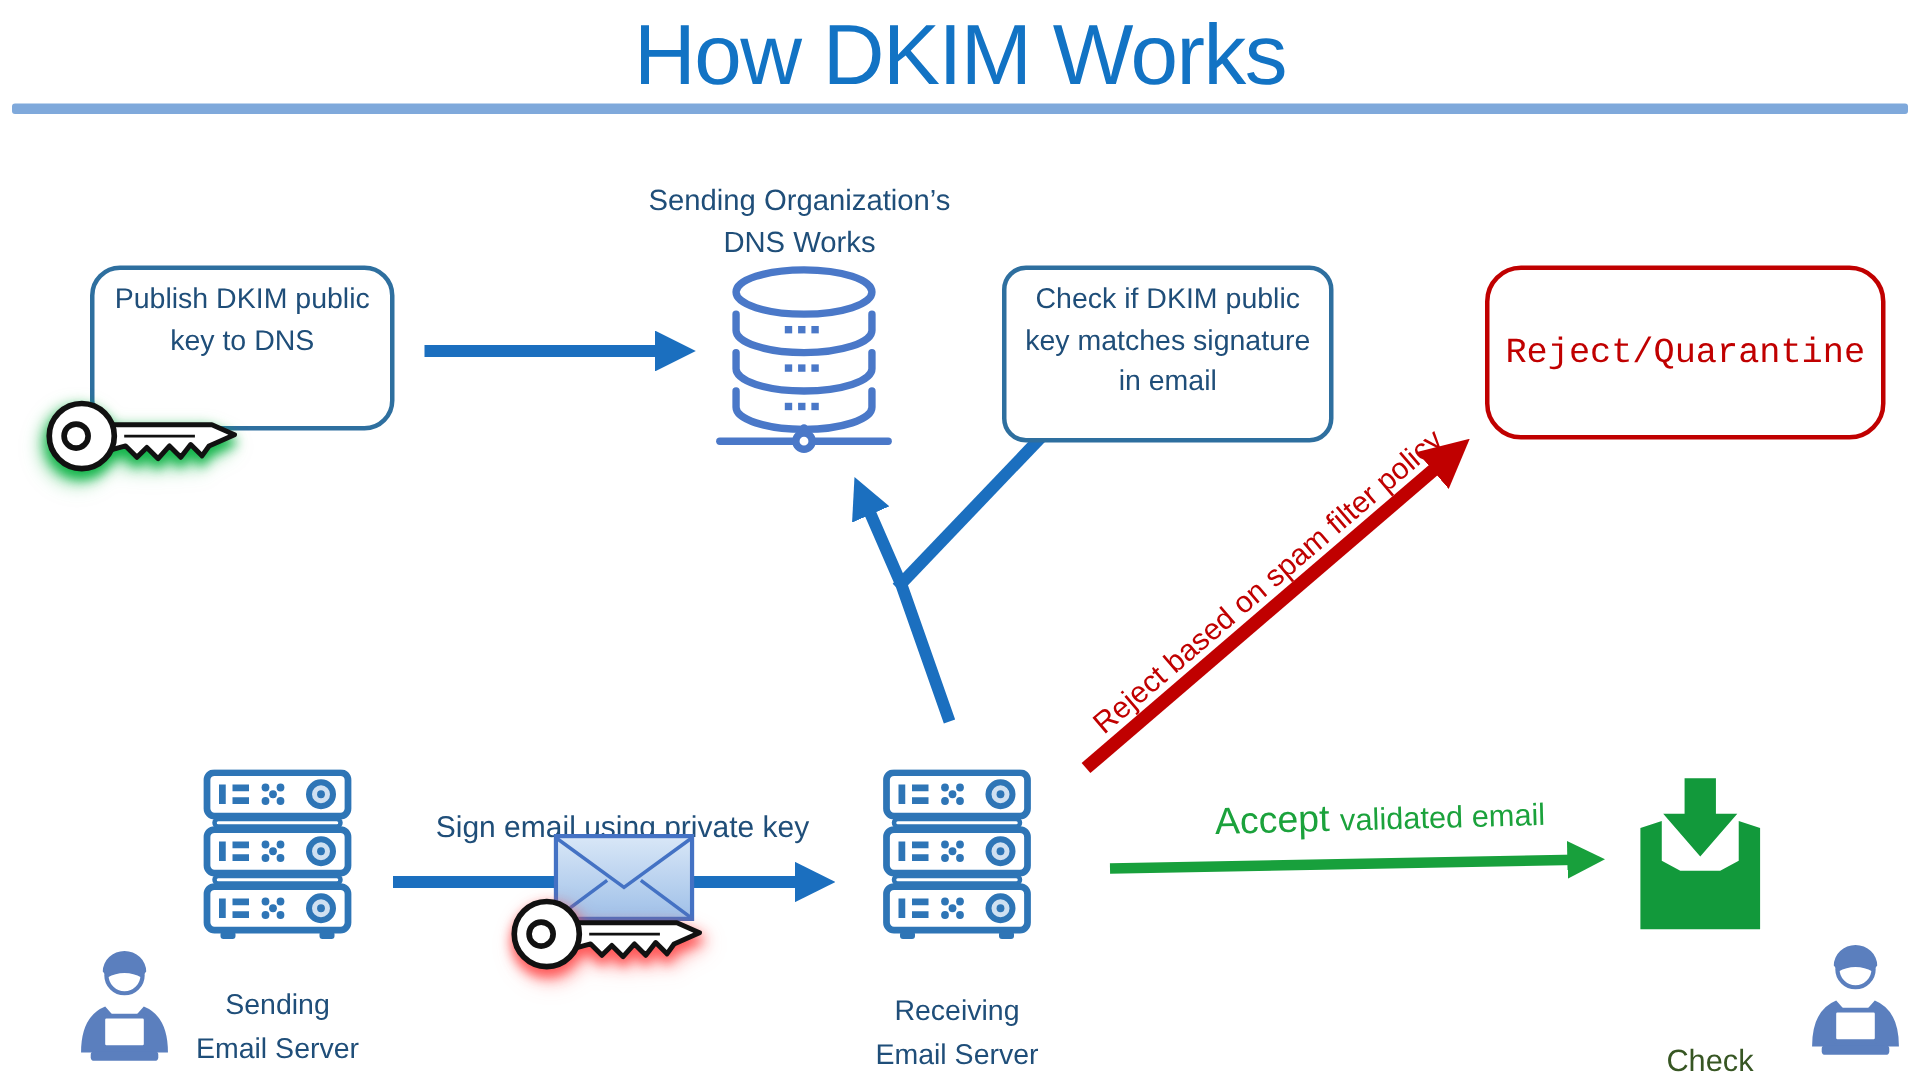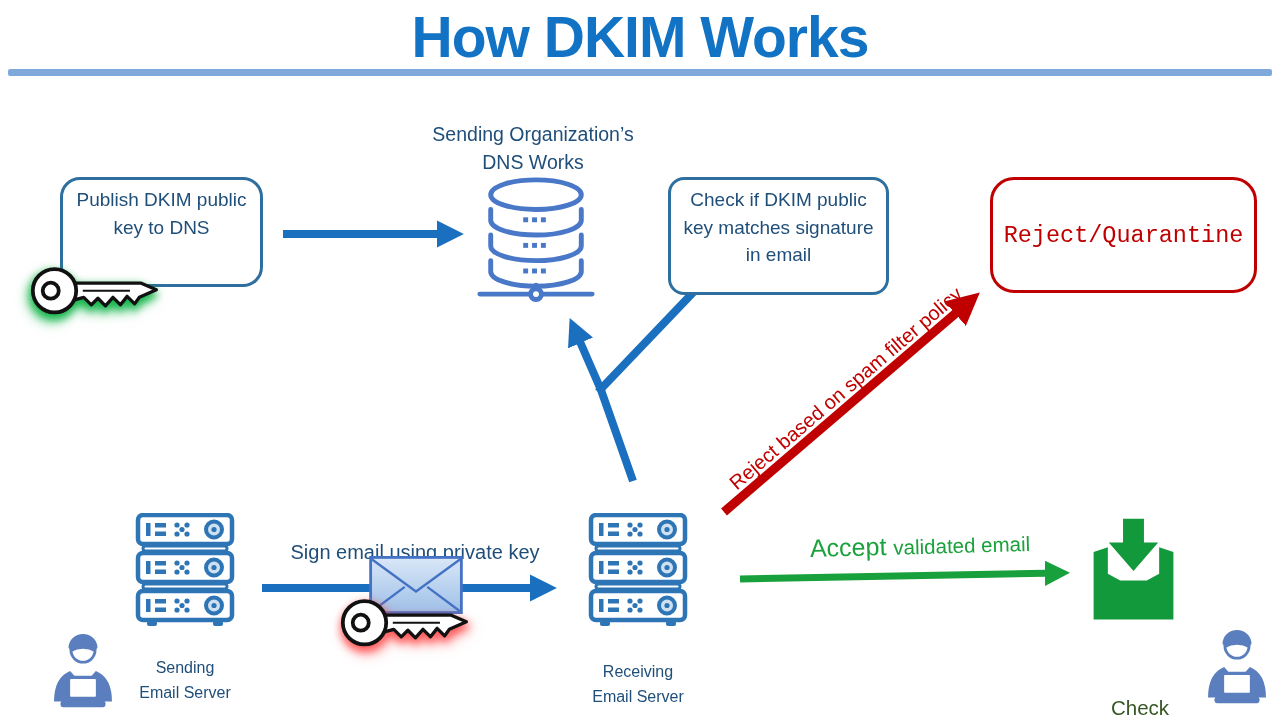--- a/index.html
+++ b/index.html
@@ -1,21 +1,21 @@
 <!DOCTYPE html>
 <html><head>
 <meta charset="utf-8">
 <style>
   html,body{margin:0;padding:0;background:#fff;}
   .canvas{position:relative;width:1280px;height:720px;background:#ffffff;
           font-family:"Liberation Sans",sans-serif;overflow:hidden;}
   .abs{position:absolute;}
 
   .page-title{left:0;top:4px;width:1280px;text-align:center;
-    font-size:57px;font-weight:700;letter-spacing:-1px;color:#1273C4;}
+    font-size:57px;font-weight:400;letter-spacing:-1px;color:#1273C4;}
   .title-rule{left:8px;top:69px;width:1264px;height:7px;background:#7FA9DB;border-radius:2px;}
 
   .navy{color:#1F4E79;}
   .lbl{text-align:center;line-height:1.45;margin-top:12px;}
 
   .dns-label{left:383px;top:108px;width:300px;font-size:19.5px;}
   .dns-icon{left:472px;top:174px;width:128px;height:128px;}
 
   .bubble{border:3px solid #2E6F9F;border-radius:20px;background:#fff;
     display:flex;justify-content:center;text-align:center;
@@ -28,21 +28,21 @@
 
   .key{width:132px;height:64px;}
   .key-green{filter:drop-shadow(0 5px 4px rgba(0,175,60,.85)) drop-shadow(-3px 3px 5px rgba(0,175,60,.55));}
   .key-red{filter:drop-shadow(0 5px 4px rgba(255,70,70,.8)) drop-shadow(3px 3px 5px rgba(255,70,70,.5));}
   .key-publish{left:30px;top:254px;}
   .key-sign{left:340px;top:586px;}
 
   .server-icon{width:100px;height:114px;}
   .server-sending{left:135px;top:513px;}
   .server-receiving{left:588px;top:513px;}
-  .server-label{width:170px;font-size:16px;line-height:1.55;}
+  .server-label{width:170px;font-size:19px;line-height:1.55;}
   .server-sending-label{left:100px;top:644px;}
   .server-receiving-label{left:553px;top:648px;}
 
   .sign-label{left:260px;top:526px;width:310px;font-size:20px;}
   .envelope{left:368px;top:556px;width:96px;height:58px;}
 
   .accept-label{left:765px;top:531px;width:310px;text-align:center;color:#1BA23C;
     transform:rotate(-1.6deg);font-size:20.5px;white-space:nowrap;}
   .accept-emph{font-size:25px;margin-right:7px;}
 

